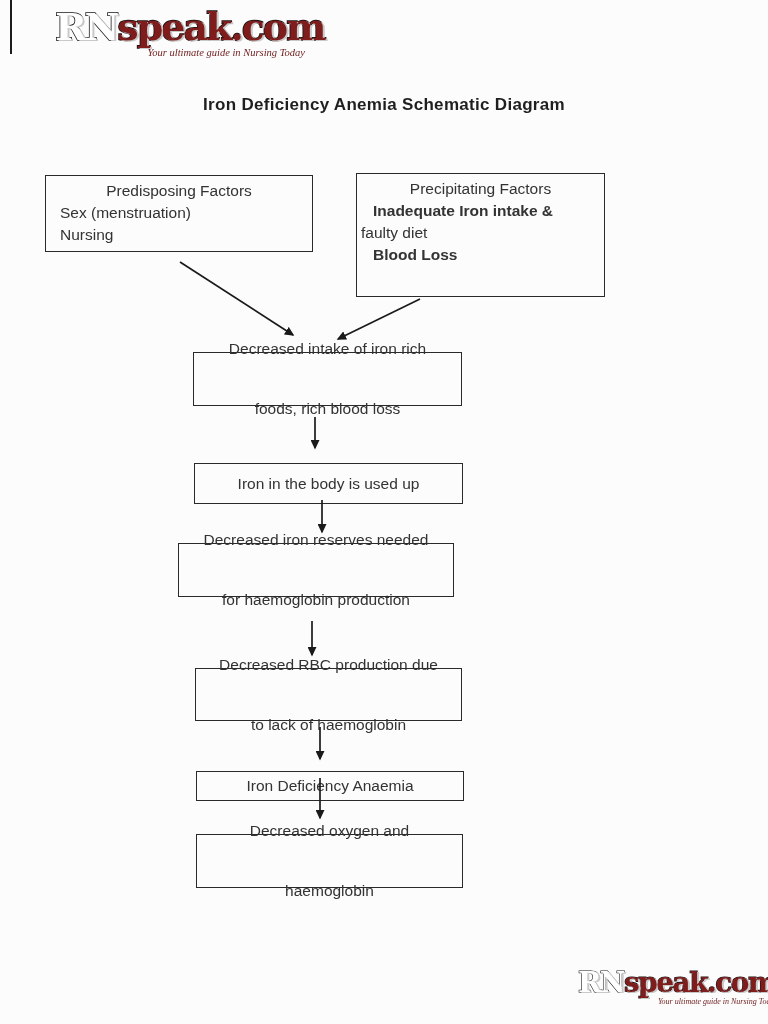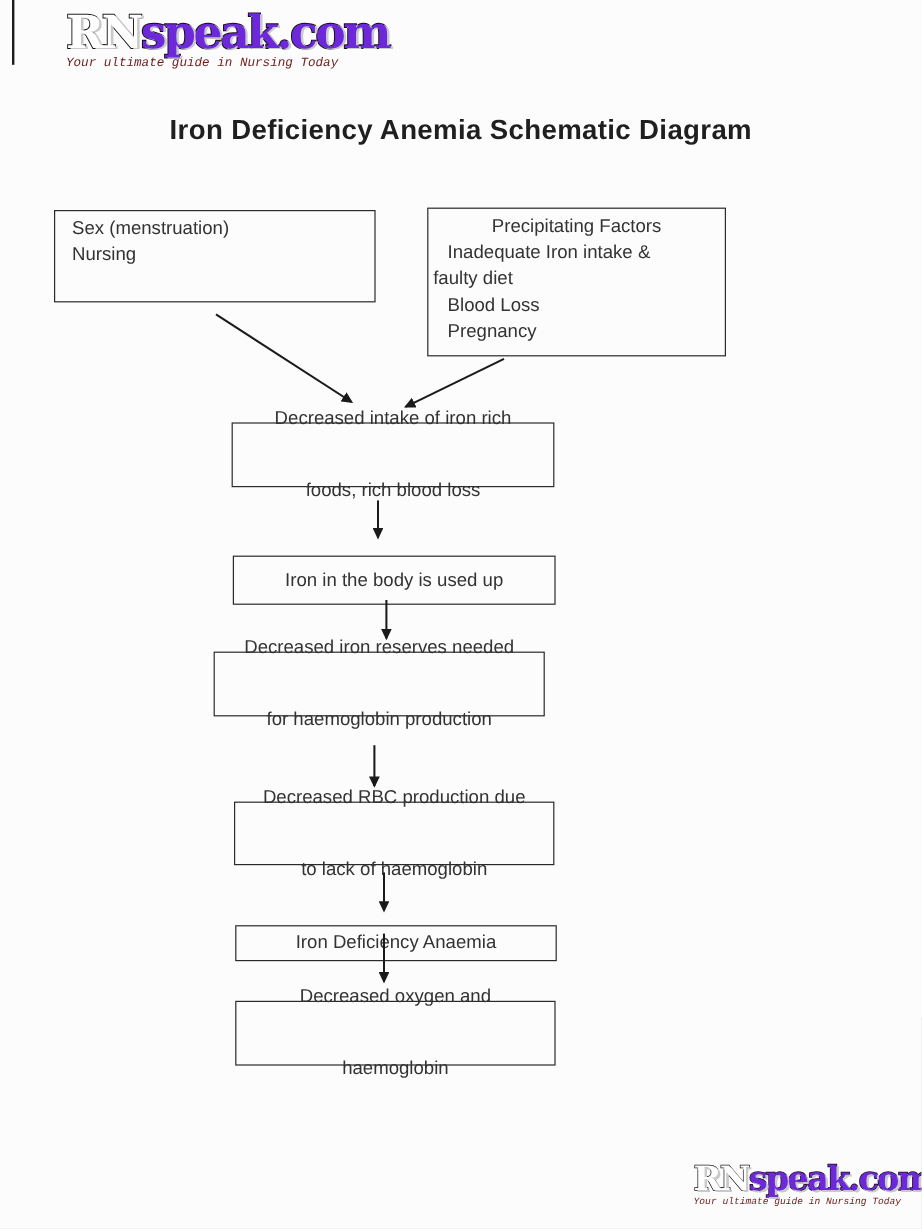--- a/index.html
+++ b/index.html
@@ -10,50 +10,50 @@
   }
   .edge-line { position:absolute; left:10px; top:0; width:2px; height:54px; background:#1c1c1c; }
 
   
   .logo { position:absolute; line-height:1; }
   .logo-main {
     font-family:"DejaVu Serif", serif; font-weight:bold;
     white-space:nowrap; paint-order:stroke fill;
   }
   .logo-rn   { color:#ffffff; -webkit-text-stroke:1.6px #121212; text-shadow:2px 1px 0 #c9c9c9; }
-  .logo-rest { color:#6d28d9; -webkit-text-stroke:1.6px #121212; text-shadow:2px 1px 0 #c9c9c9; }
+  .logo-rest { color:#7f1d1d; -webkit-text-stroke:1.6px #121212; text-shadow:2px 1px 0 #c9c9c9; }
   .logo-tagline {
-    font-family:Liberation Mono, monospace; font-style:italic;
-    color:#6e1a1a; white-space:nowrap;
+    font-family:Liberation Serif, serif; font-style:italic;
+    color:#6e1a1a; text-align:right; white-space:nowrap;
   }
   .logo-top { left:55px; top:8px; width:250px; }
   .logo-top .logo-main { font-size:38px; letter-spacing:-2px; }
   .logo-top .logo-tagline { font-size:10.5px; margin-top:2px; }
   .logo-bottom { left:578px; top:969px; width:200px; }
   .logo-bottom .logo-main { font-size:28px; letter-spacing:-1.5px; -webkit-text-stroke:1.2px #121212; }
   .logo-bottom .logo-tagline { font-size:8px; margin-top:1px; }
   .logo-bottom .logo-rn, .logo-bottom .logo-rest { -webkit-text-stroke:1.2px #121212; }
 
   
   .title {
     position:absolute; left:0; top:95px; width:768px;
-    text-align:center; font-size:23px; font-weight:bold;
+    text-align:center; font-size:17px; font-weight:bold;
     letter-spacing:0.3px; color:#1f1f1f;
   }
 
   
   .box {
     position:absolute; box-sizing:border-box;
     border:1.5px solid #2a2a2a; background:#fcfcfc;
     font-size:15.5px; color:#333; line-height:22px;
   }
   .factor-box { padding:4px 6px 4px 14px; }
   .factor-heading { display:block; text-align:center; padding-right:8px; }
   .factor-line { display:block; }
-  .indent-sm { padding-left:2px; }
+  .indent-sm { padding-left:2px;font-weight:bold; }
   .indent-neg { margin-left:-10px; }
   .flow-box {
     display:flex; flex-direction:column; justify-content:center; align-items:center;
     text-align:center; padding:2px 6px;gap:38px;
   }
   .flow-line { display:block; }
 
   
   .arrows { position:absolute; left:0; top:0; z-index:5; pointer-events:none; }
 </style>
@@ -65,30 +65,30 @@
   <div class="edge-line"></div>
 
   <div class="logo logo-top">
     <div class="logo-main"><span class="logo-rn">RN</span><span class="logo-rest">speak.com</span></div>
     <div class="logo-tagline">Your ultimate guide in Nursing Today</div>
   </div>
 
   <div class="title">Iron Deficiency Anemia Schematic Diagram</div>
 
   <div class="box factor-box" style="left:45px;top:175px;width:268px;height:77px">
+    <span class="factor-heading">Predisposing Factors</span>
     <span class="factor-line">Sex (menstruation)</span>
     <span class="factor-line">Nursing</span>
   </div>
 
   <div class="box factor-box" style="left:356px;top:173px;width:249px;height:124px">
     <span class="factor-heading">Precipitating Factors</span>
     <span class="factor-line indent-sm">Inadequate Iron intake &amp;</span>
     <span class="factor-line indent-neg">faulty diet</span>
     <span class="factor-line indent-sm">Blood Loss</span>
-    <span class="factor-line indent-sm">Pregnancy</span>
   </div>
 
   <div class="box flow-box" style="left:193px;top:352px;width:269px;height:54px">
     <span class="flow-line">Decreased intake of iron rich</span>
     <span class="flow-line">foods, rich blood loss</span>
   </div>
 
   <div class="box flow-box" style="left:194px;top:463px;width:269px;height:41px">
     <span class="flow-line">Iron in the body is used up</span>
   </div>

